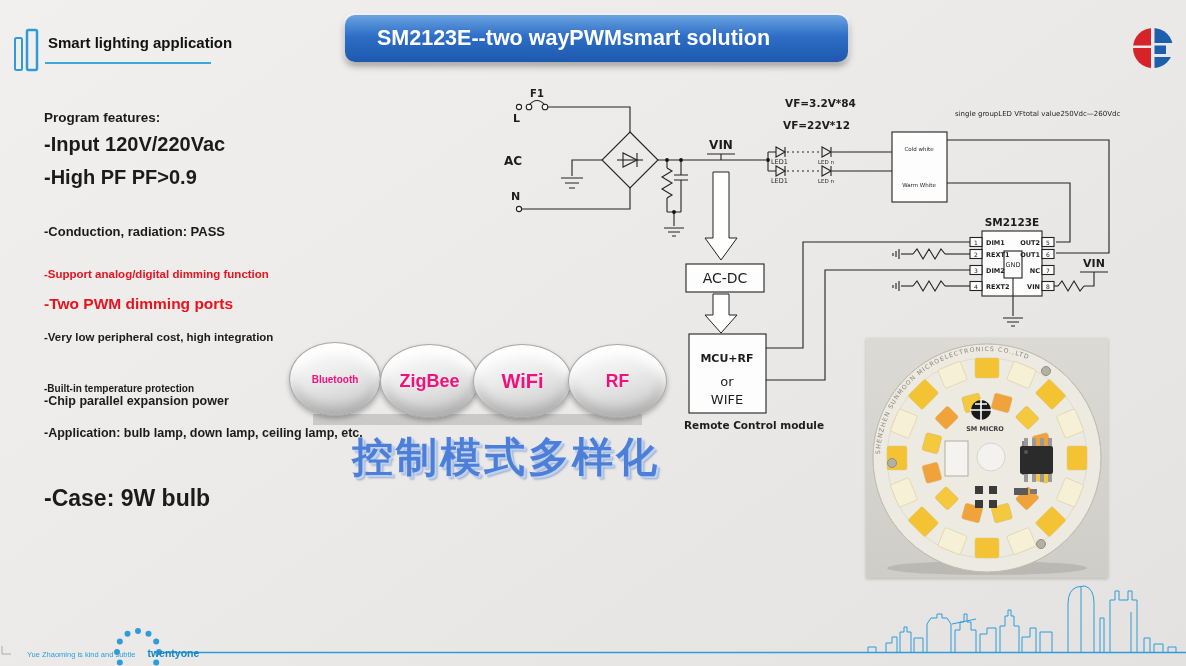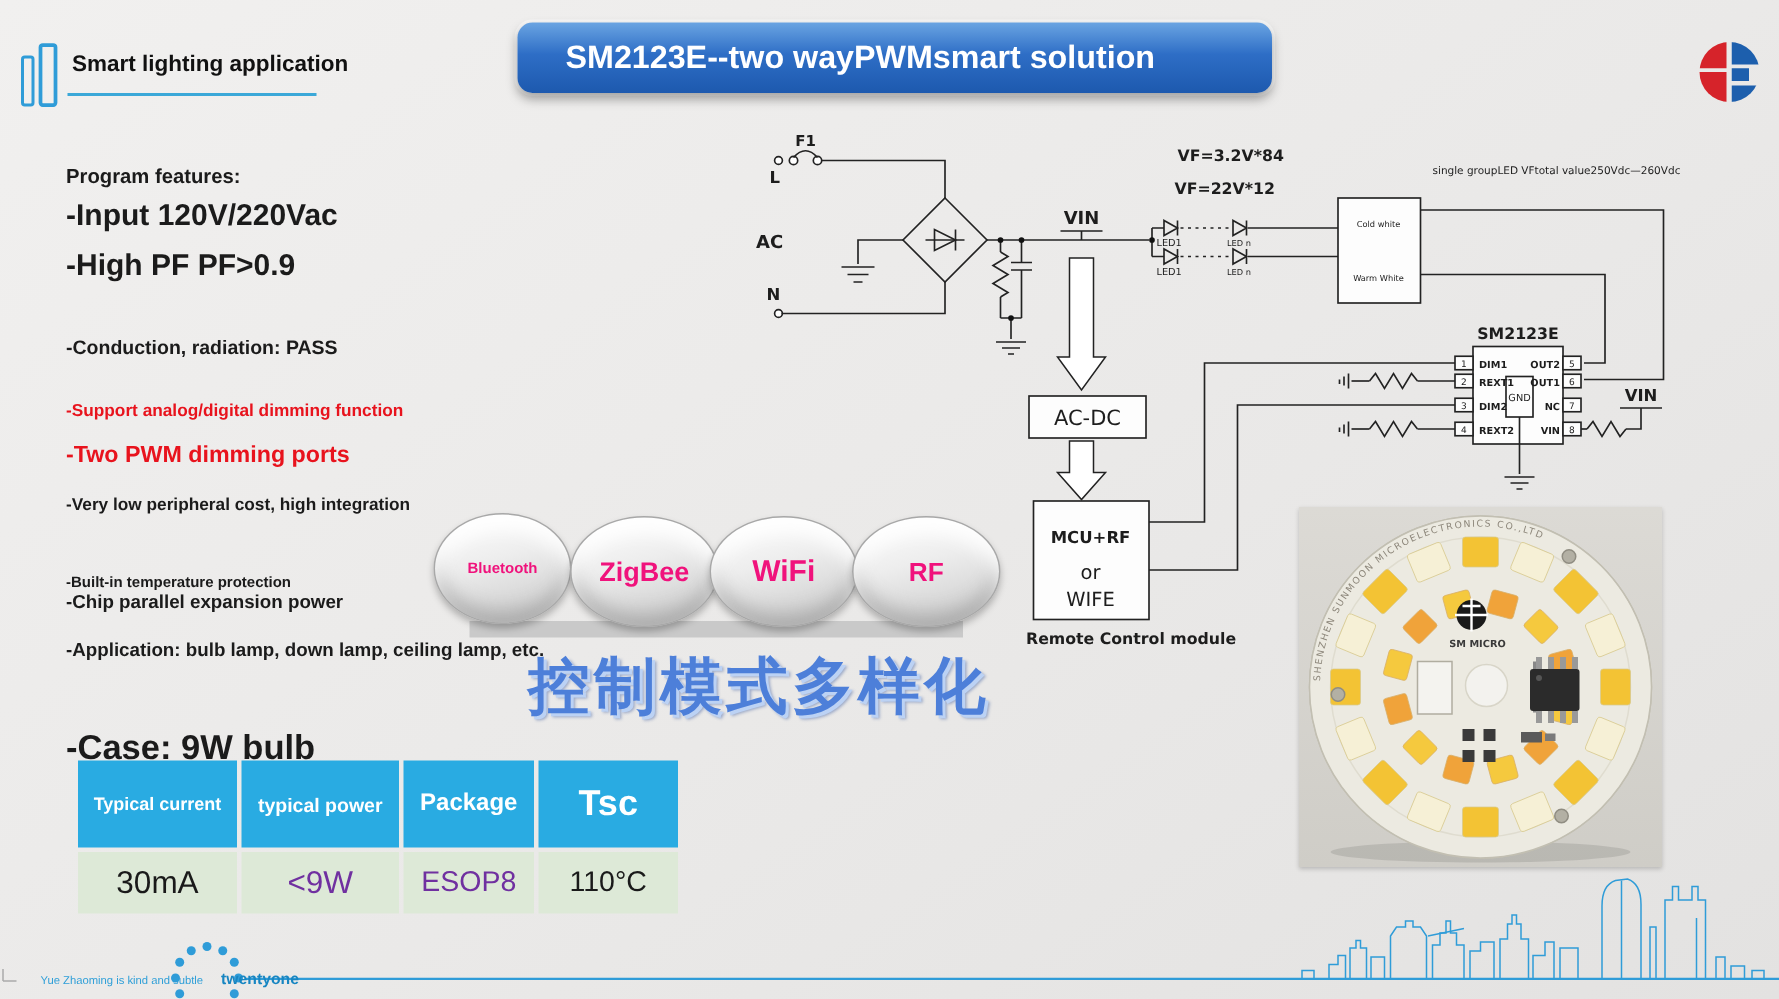--- a/index.html
+++ b/index.html
@@ -258,30 +258,20 @@
       <b>ZigBee</b>
     </div>
   <div class="abs bubble bub2">
       <b>WiFi</b>
     </div>
   <div class="abs bubble bub3">
       <b>RF</b>
     </div>
   <div class="abs cn-caption">控制模式多样化</div>
 
-  <div class="abs spec">
-    <div class="cell hd h0">Typical current</div>
-    <div class="cell hd h1">typical power</div>
-    <div class="cell hd h2">Package</div>
-    <div class="cell hd h3">Tsc</div>
-    <div class="cell val v0" style="color: rgb(26, 26, 26);">30mA</div>
-    <div class="cell val v1" style="color: rgb(112, 48, 160);">&lt;9W</div>
-    <div class="cell val v2" style="color: rgb(112, 48, 160);">ESOP8</div>
-    <div class="cell val v3" style="color: rgb(26, 26, 26);">110°C</div>
-  </div>
 
   <div class="abs photo">
     <svg width="242" height="240" viewBox="0 0 242 240">
       <defs>
         <path id="pcbArc" d="M14 120 A107 107 0 0 1 228 120"></path>
       </defs>
       <ellipse cx="121" cy="230" rx="100" ry="7" fill="rgba(0,0,0,.1)"></ellipse>
       <circle cx="121" cy="120" r="114" fill="#ecead f" stroke="#c2bfb2"></circle>
       <circle cx="121" cy="120" r="114" fill="#eceae1" stroke="#c2bfb2"></circle>
       <circle cx="121" cy="120" r="100" fill="none" stroke="#dfdccf"></circle>

